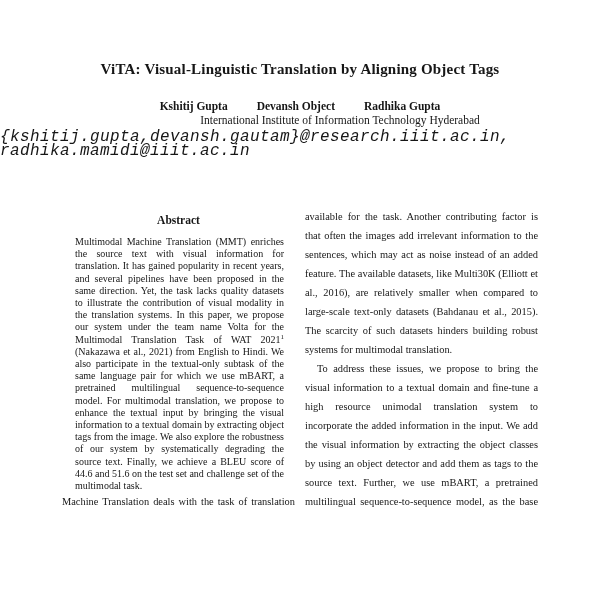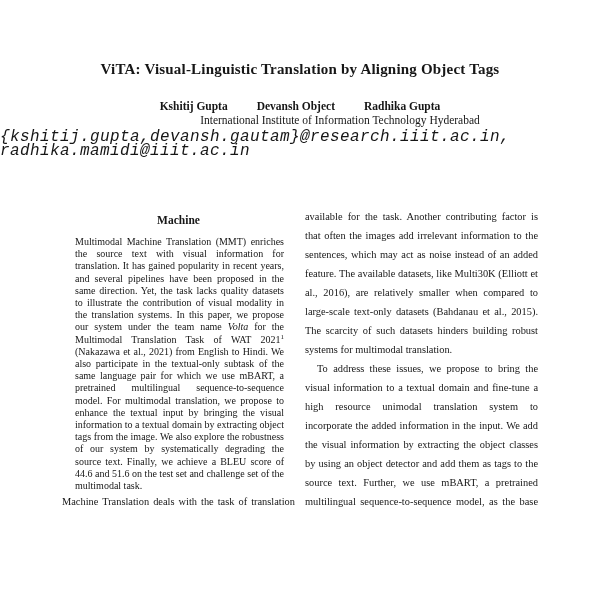--- a/index.html
+++ b/index.html
@@ -80,21 +80,21 @@
     font-size: 12px;
     font-weight: bold;
   }
   .section-heading .sec-num { display: inline-block; margin-right: 14px; }
   .body-text {
     font-size: 10.4px;
     line-height: 19px;
     text-align: justify;
   }
   .indent { text-indent: 12px; }
-  .italic { font-style: italic; }
+  .italic { }
   sup.fnmark { font-size: 7px; vertical-align: super; line-height: 0; }
   .mono-url {
     font-family: "Liberation Mono", monospace;
     font-size: 15px;
     letter-spacing: 0.2px;
     color: inherit;
     text-decoration: none;
     font-style: italic;
   }
 </style>
@@ -112,21 +112,21 @@
   </div>
 
   <div class="affiliation">International Institute of Information Technology Hyderabad</div>
 
   <div class="email-line email-1">{kshitij.gupta,devansh.gautam}@research.iiit.ac.in,</div>
   <div class="email-line email-2">radhika.mamidi@iiit.ac.in</div>
 
   <div class="columns">
 
     <div class="col">
-      <div class="abstract-heading">Machine</div>
+      <div class="abstract-heading">Abstract</div>
       <p class="abstract-text"><span>Multimodal Machine Translation (MMT) enriches the source text with visual information for translation. It has gained popularity in recent years, and several pipelines have been proposed in the same direction. Yet, the task lacks quality datasets to illustrate the contribution of visual modality in the translation systems. In this paper, we propose our system under the team name </span><span class="italic">Volta</span><span> for the Multimodal Translation Task of WAT 2021</span><sup class="fnmark">1</sup><span> (Nakazawa et al., 2021) from English to Hindi. We also participate in the textual-only subtask of the same language pair for which we use mBART, a pretrained multilingual sequence-to-sequence model. For multimodal translation, we propose to enhance the textual input by bringing the visual information to a textual domain by extracting object tags from the image. We also explore the robustness of our system by systematically degrading the source text. Finally, we achieve a BLEU score of 44.6 and 51.6 on the test set and challenge set of the multimodal task.</span></p>
       <p class="body-text">Machine Translation deals with the task of translation between language pairs and has been an active area of research in the current stage of globalization. In the task of multimodal machine translation,</p>
     </div>
 
     <div class="col">
       <p class="body-text">available for the task. Another contributing factor is that often the images add irrelevant information to the sentences, which may act as noise instead of an added feature. The available datasets, like Multi30K (Elliott et al., 2016), are relatively smaller when compared to large-scale text-only datasets (Bahdanau et al., 2015). The scarcity of such datasets hinders building robust systems for multimodal translation.</p>
       <p class="body-text indent"><span>To address these issues, we propose to bring the visual information to a textual domain and fine-tune a high resource unimodal translation system to incorporate the added information in the input. We add the visual information by extracting the object classes by using an object detector and add them as tags to the source text. Further, we use mBART, a pretrained multilingual sequence-to-sequence model, as the base architecture for our translation system. We fine-tune the model on a textual-only dataset released by Kunchukuttan et al. (2018) consisting of 1,609,682 parallel sentences in English and Hindi. Further, we fine-tune it on the training set enriched with the object tags extracted from the images. We achieve state-of-the-art performance on the given dataset. The code for our proposed system is available at </span><a href="#" class="mono-url">https://github.com/kshitij98/vita</a><span>.</span></p>
       <p class="body-text indent">The main contributions of our work are as fol-</p>
     </div>
 

